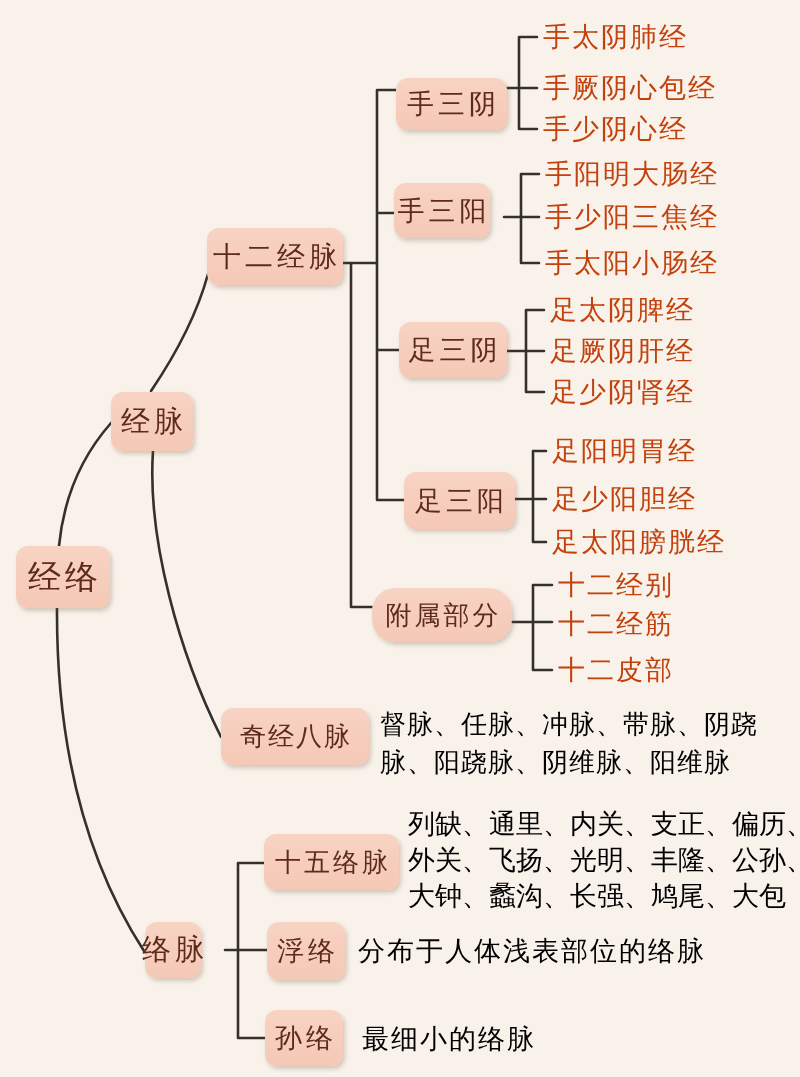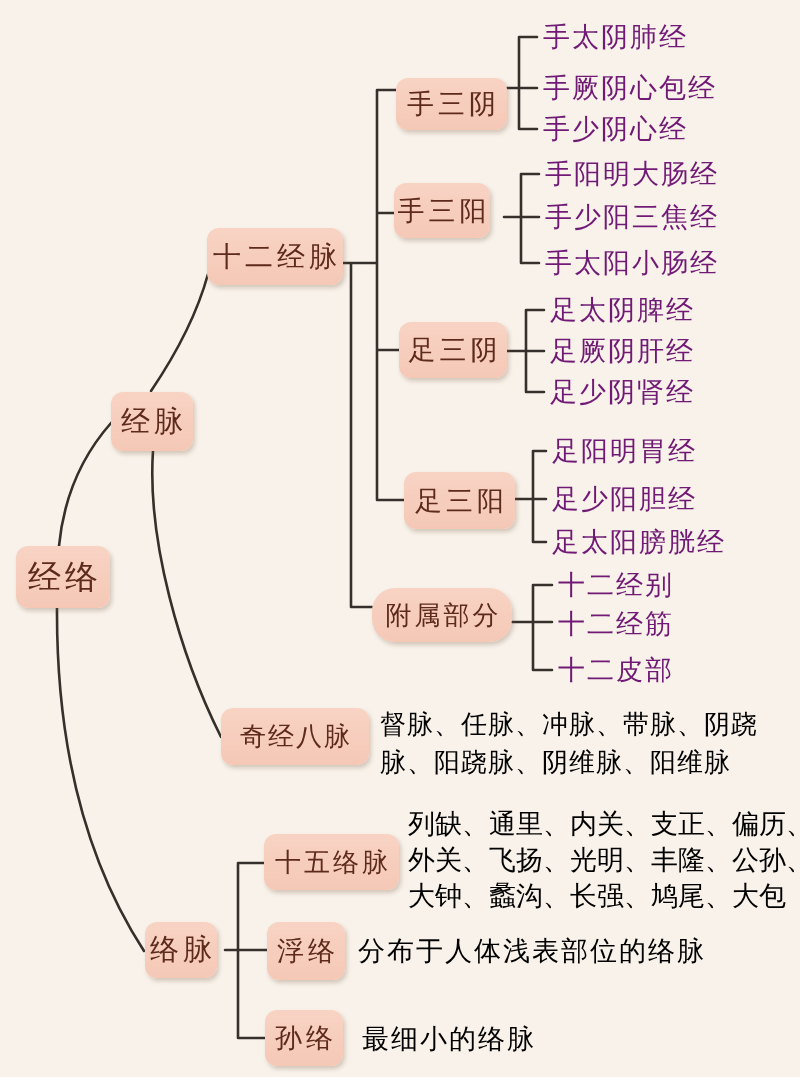--- a/index.html
+++ b/index.html
@@ -20,21 +20,21 @@
     border-radius:12px;
     box-shadow:2px 3px 4px rgba(120,85,65,0.28);
     color:#5d2a1c;
     white-space:nowrap;
     letter-spacing:4px;
     text-indent:4px;
   }
   .leaf{
     position:absolute;
     transform:translateY(-50%);
-    color:#701a75;
+    color:#c2410c;
     font-size:27px;
     letter-spacing:2px;
     white-space:nowrap;
   }
   .desc{
     position:absolute;
     color:#000000;
     white-space:nowrap;
   }
   .desc div{white-space:nowrap;}
@@ -54,21 +54,21 @@
     <path d="M504,217 H539 M521,174 V263 M521,174 H539 M521,263 H539"></path>
     <path d="M507,351 H544 M526,310 V392 M526,310 H544 M526,392 H544"></path>
     <path d="M515,499 H546 M533,451 V542 M533,451 H546 M533,542 H546"></path>
     <path d="M512,622 H552 M533,585 V670 M533,585 H552 M533,670 H552"></path>
     <path d="M225,950 H267 M238,863 V1038 M238,863 H265 M238,1038 H265"></path>
   </svg>
 
   <div class="node" style="left:16px;top:546px;width:94px;height:62px;font-size:33px;">经络</div>
 
   <div class="node" style="left:111px;top:392px;width:82px;height:59px;font-size:29px;">经脉</div>
-  <div class="node" style="left:145px;top:922px;width:72px;height:56px;font-size:29px;">络脉</div>
+  <div class="node" style="left:145px;top:922px;width:56px;height:56px;font-size:29px;">络脉</div>
 
   <div class="node" style="left:207px;top:228px;width:136px;height:57px;font-size:28px;">十二经脉</div>
   <div class="node" style="left:221px;top:708px;width:148px;height:57px;font-size:26px;letter-spacing:2px;text-indent:2px;">奇经八脉</div>
 
   <div class="node" style="left:396px;top:78px;width:111px;height:52px;font-size:27px;">手三阴</div>
   <div class="node" style="left:394px;top:183px;width:96px;height:55px;font-size:27px;">手三阳</div>
   <div class="node" style="left:399px;top:322px;width:108px;height:56px;font-size:27px;">足三阴</div>
   <div class="node" style="left:404px;top:472px;width:111px;height:57px;font-size:27px;">足三阳</div>
   <div class="node" style="left:372px;top:588px;width:140px;height:54px;font-size:26px;letter-spacing:3px;text-indent:3px;border-radius:23px;">附属部分</div>
 

